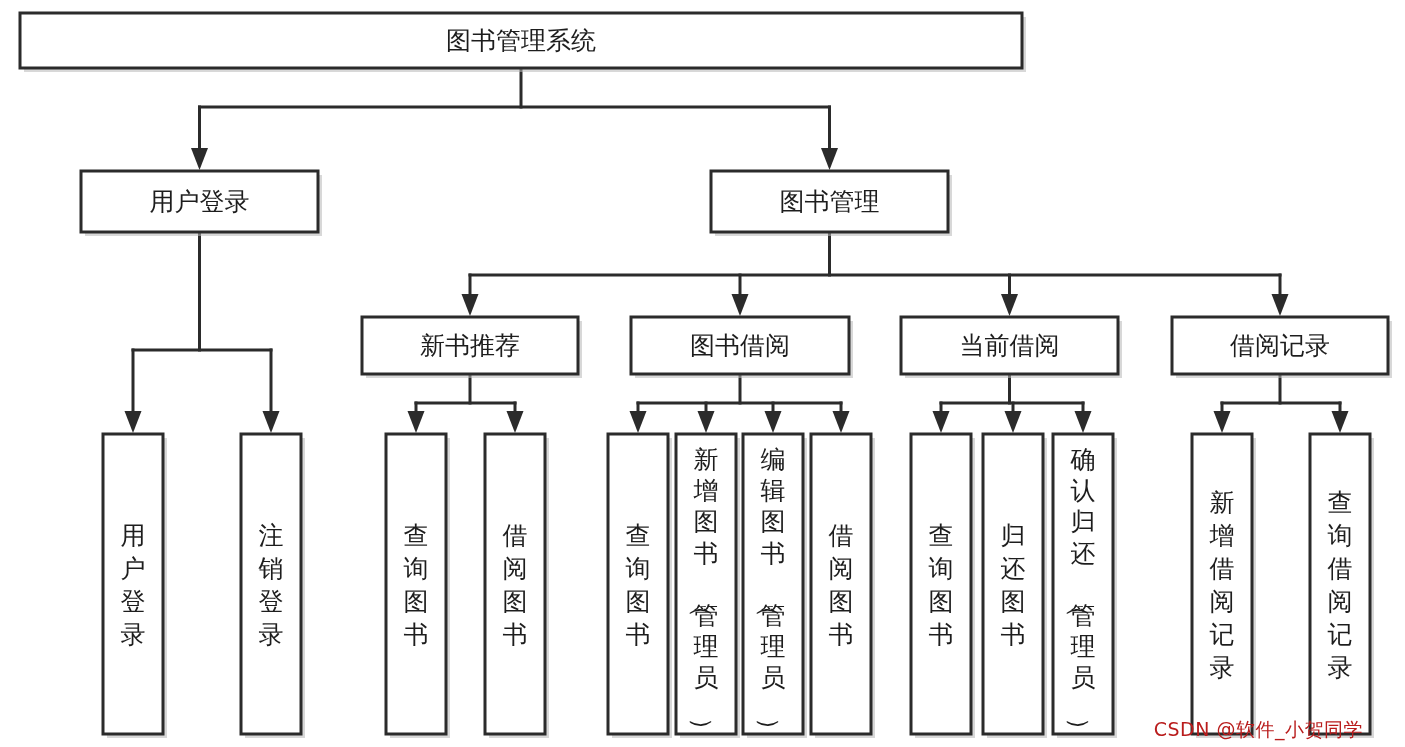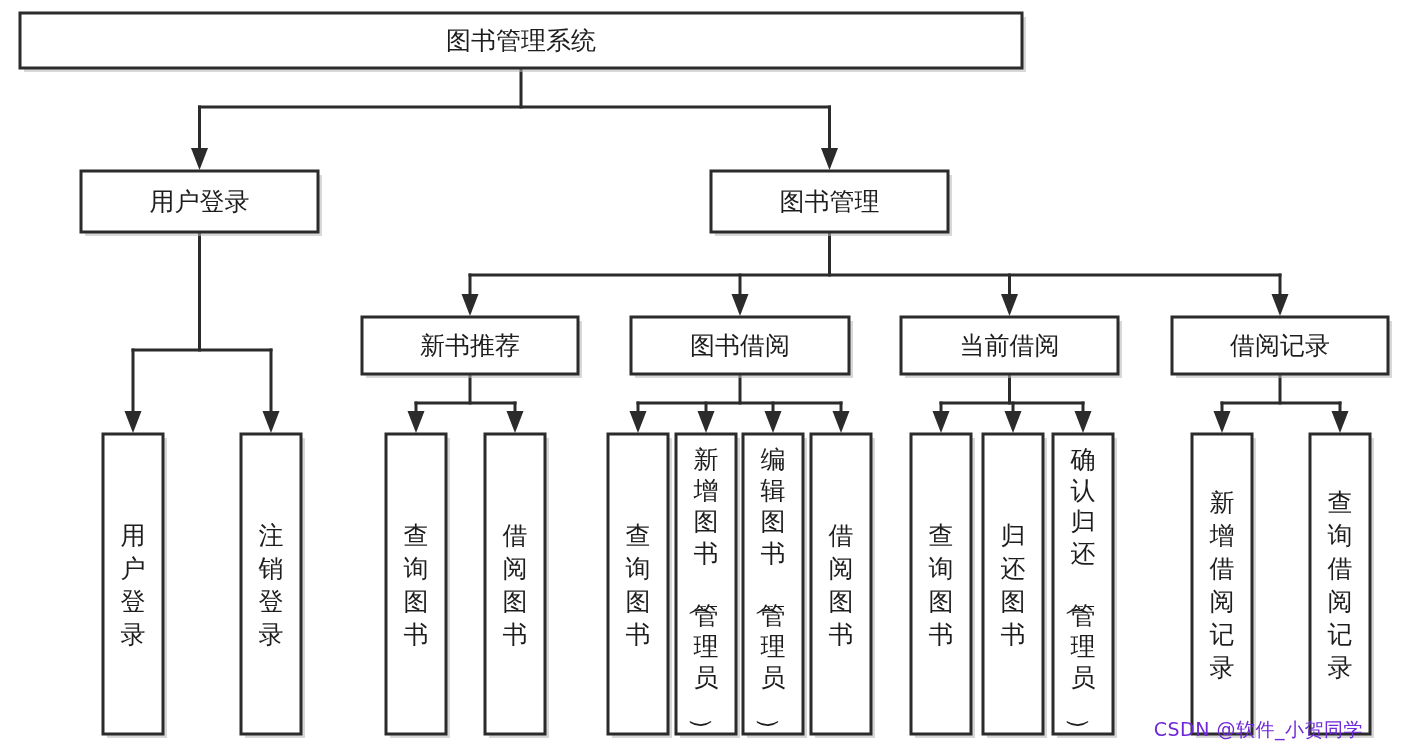--- a/index.html
+++ b/index.html
@@ -58,21 +58,21 @@
     font-size: 25px;
     fill: #1d1d1d;
     text-anchor: middle;
   }
   .watermark {
     position: absolute;
     right: 8px;
     bottom: 4px;
     font-family: "DejaVu Sans", "Liberation Sans", sans-serif;
     font-size: 19px;
-    color: #6d28d9;
+    color: #b91c1c;
     white-space: nowrap;
     letter-spacing: 0.5px;
     pointer-events: none;
     margin-left: 8px;
   }
 </style>
 </head>
 <body>
 
 <div id="diagram-root">

